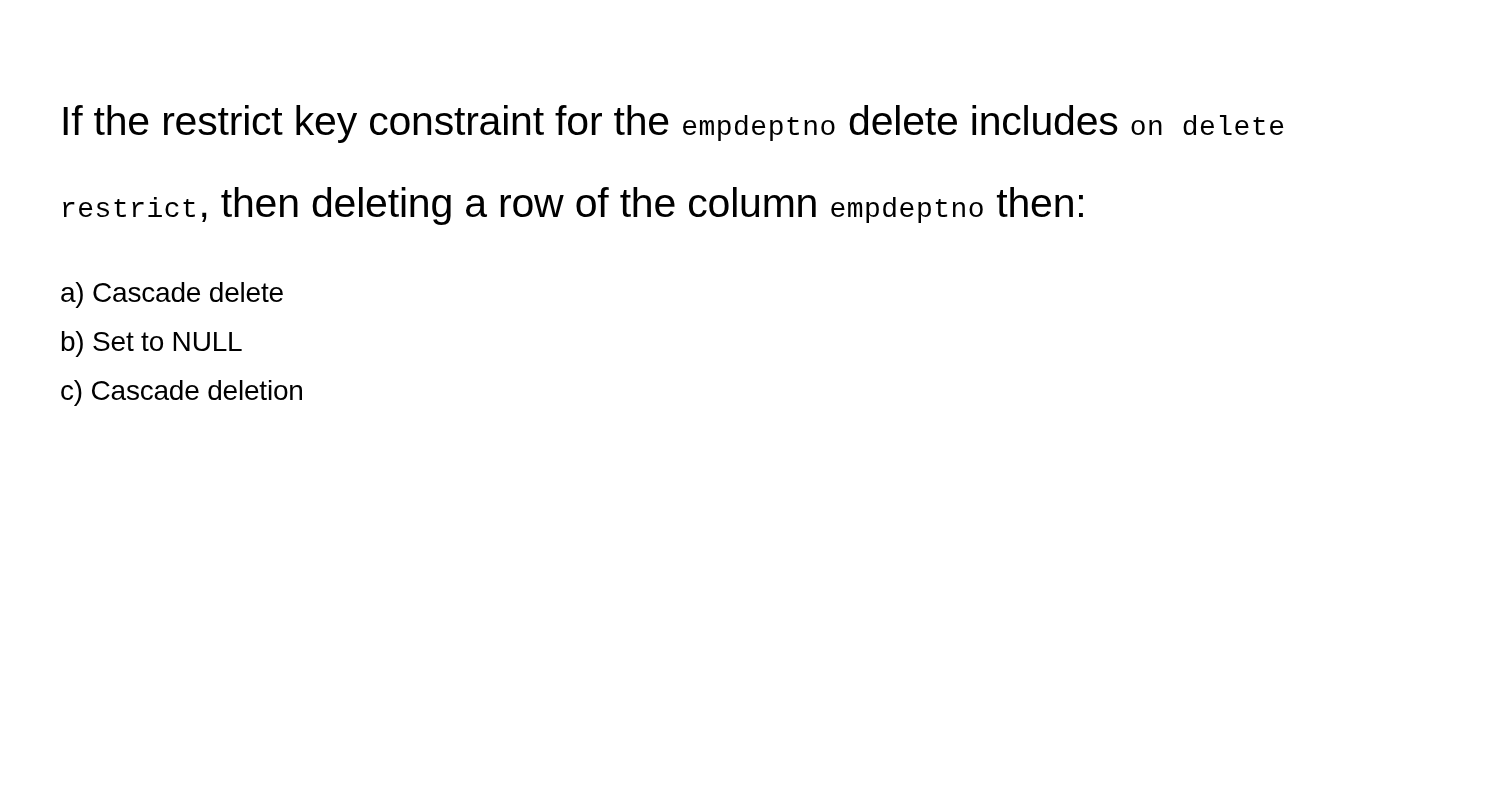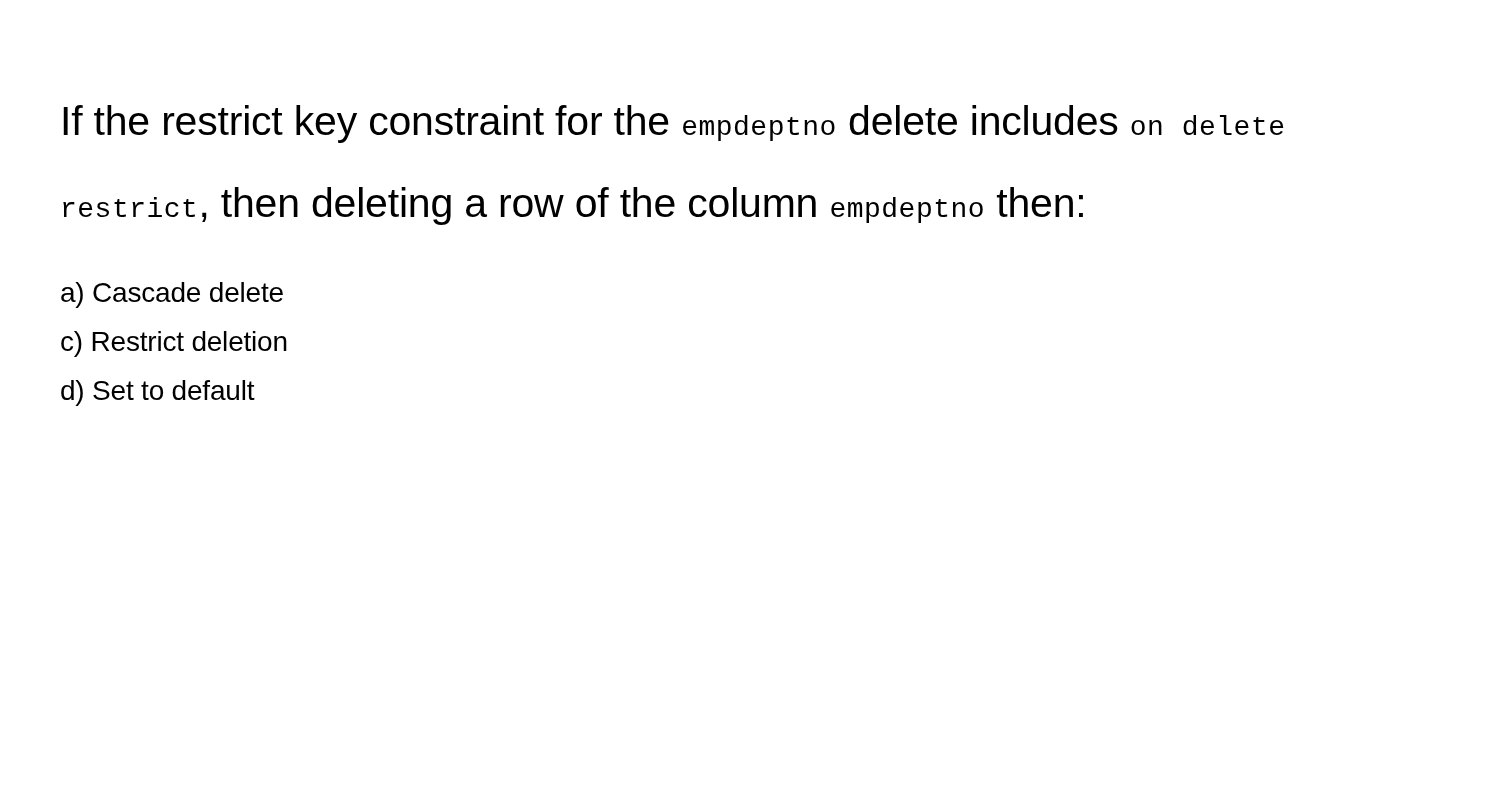--- a/index.html
+++ b/index.html
@@ -37,15 +37,15 @@
   </style>
 </head>
 <body>
 
 <div class="question-stem">
   <span>If the restrict key constraint for the </span><span class="mono">empdeptno</span><span> delete includes </span><span class="mono">on delete restrict</span><span>, then deleting a row of the column </span><span class="mono">empdeptno</span><span> then:</span>
 </div>
 
 <div class="options">
   <span class="option">a) Cascade delete</span>
-  <span class="option">c) Restrict deletion</span>
-  <span class="option">d) Set to default</span>
+  <span class="option">b) Set to NULL</span>
+  <span class="option">c) Cascade deletion</span>
 </div>
 
 </body></html>

